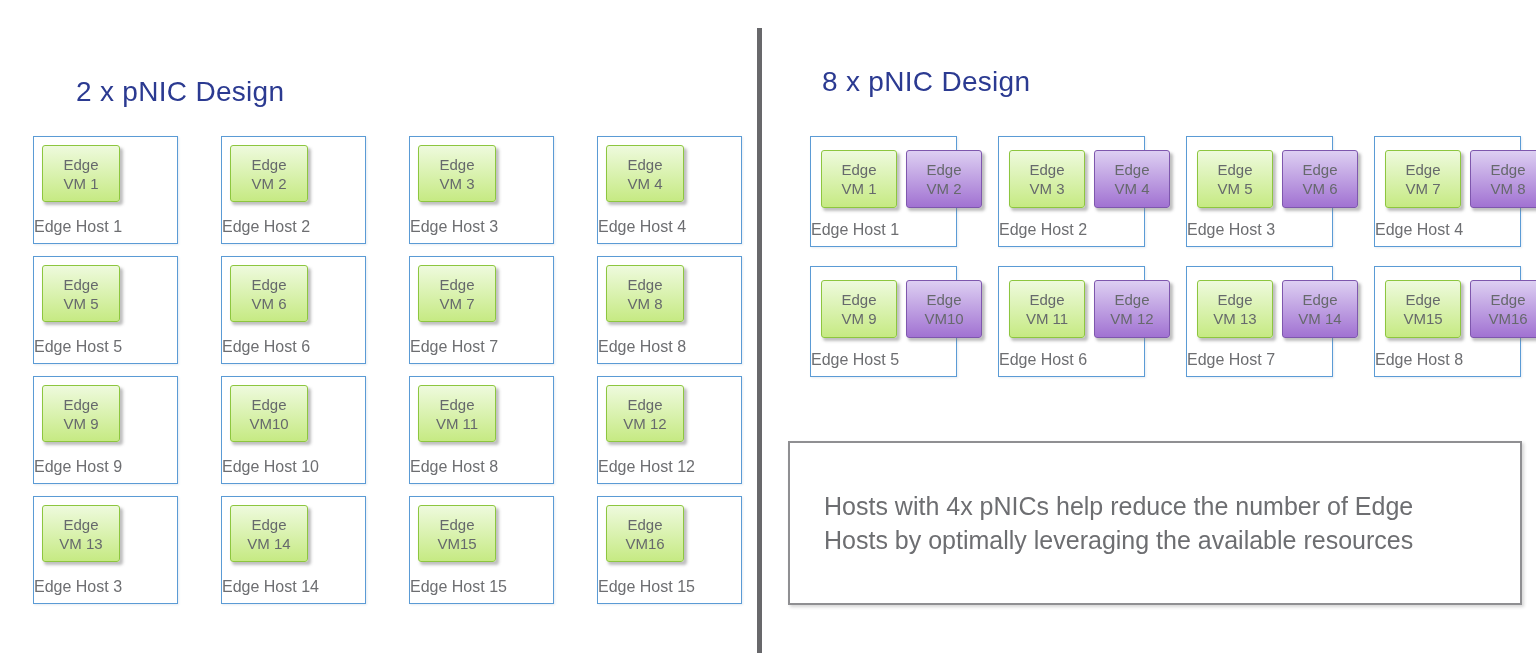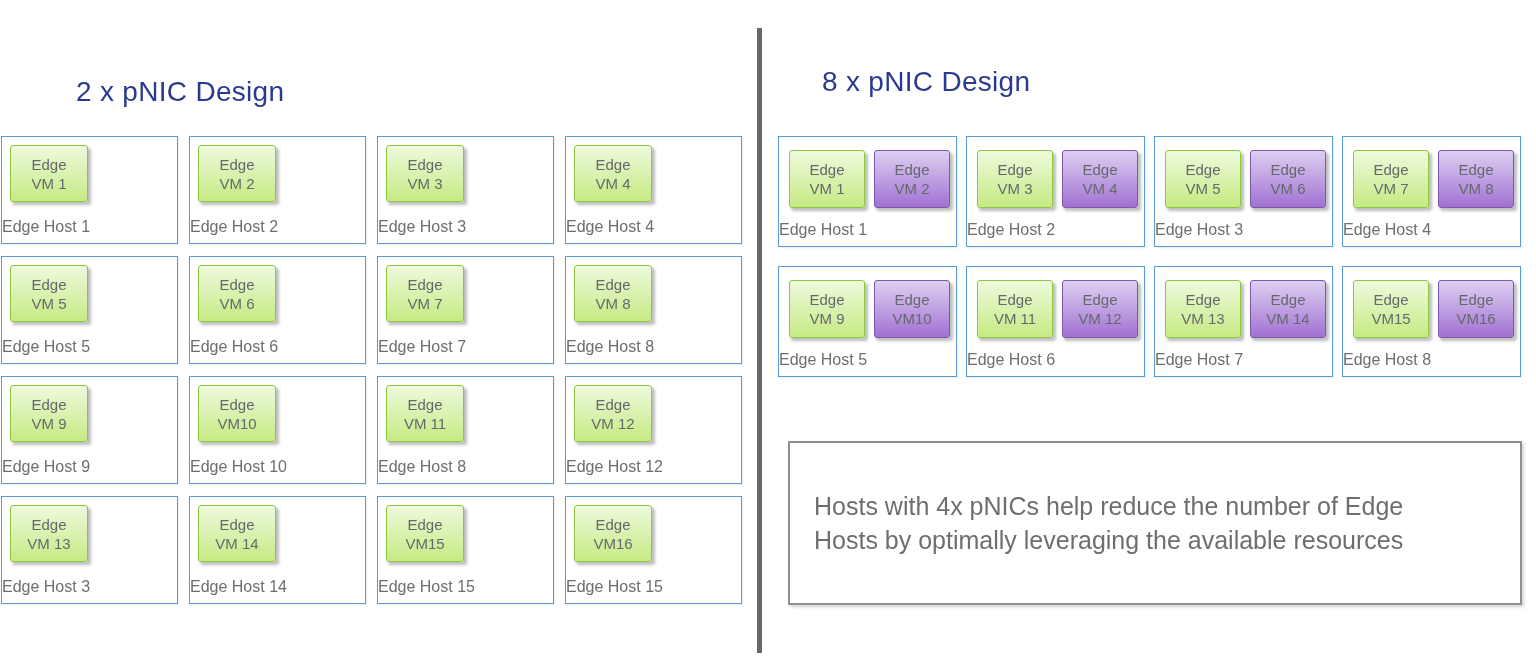--- a/index.html
+++ b/index.html
@@ -29,20 +29,21 @@
   #right-grid{
     left:778px;top:136px;
     grid-template-columns:repeat(4,179px);
     grid-template-rows:repeat(2,111px);
     column-gap:9px;row-gap:19px;
   }
   .host{
     position:relative;background:#ffffff;
     border:1.5px solid #5b9bd5;box-sizing:border-box;
     box-shadow:1px 1px 2px rgba(160,180,200,0.25);
+    margin-left:32px;
   }
   .host-label{
     position:absolute;left:0;bottom:7px;font-size:16px;color:#6d6e71;
     white-space:nowrap;
   }
   .vm{
     position:absolute;box-sizing:border-box;border-radius:3px;
     display:flex;flex-direction:column;align-items:center;justify-content:center;
     font-size:15px;line-height:19px;color:#66696c;text-align:center;
     box-shadow:2.5px 3px 3px rgba(110,110,110,0.45);
@@ -57,21 +58,21 @@
   }
   #left-grid .vm{left:8px;top:8px;width:78px;height:57px;}
   #right-grid .vm.pos1{left:10px;top:13px;width:76px;height:58px;}
   #right-grid .vm.pos2{left:95px;top:13px;width:76px;height:58px;}
 
   .note-box{
     position:absolute;left:788px;top:441px;width:734px;height:164px;
     border:2px solid #8f8f92;box-sizing:border-box;background:#ffffff;
     box-shadow:2px 2px 3px rgba(120,120,120,0.3);
     display:flex;flex-direction:column;justify-content:center;
-    padding-left:24px;padding-right:10px;
+    padding-left:34px;padding-right:10px;
   }
   .note-line{font-size:25px;color:#6d6e71;line-height:34px;}
 </style>
 </head>
 <body>
 
 <div id="left-title" class="panel-title">2 x pNIC Design</div>
 <div id="right-title" class="panel-title">8 x pNIC Design</div>
 
 <div class="divider"></div>

